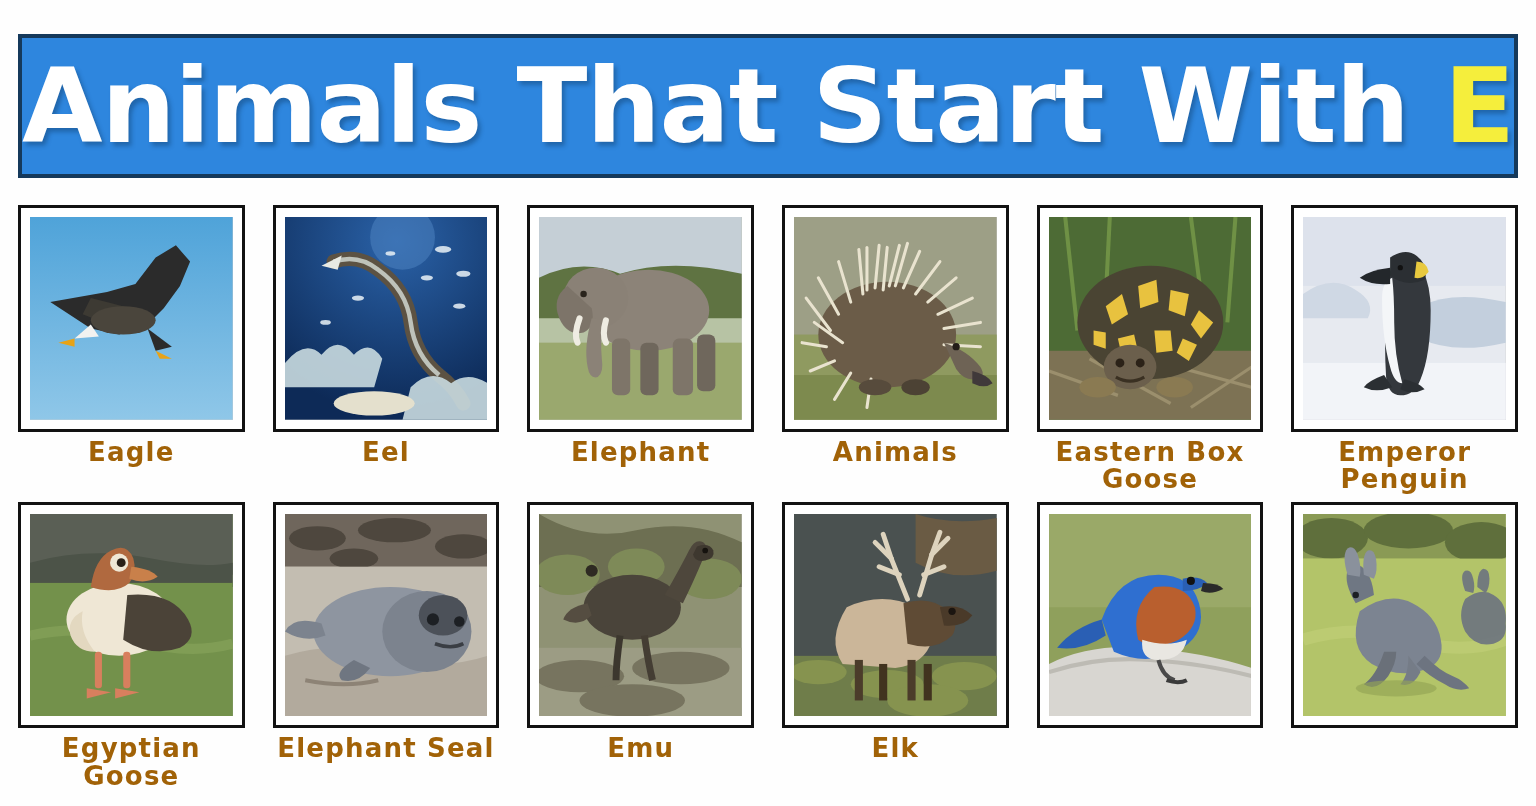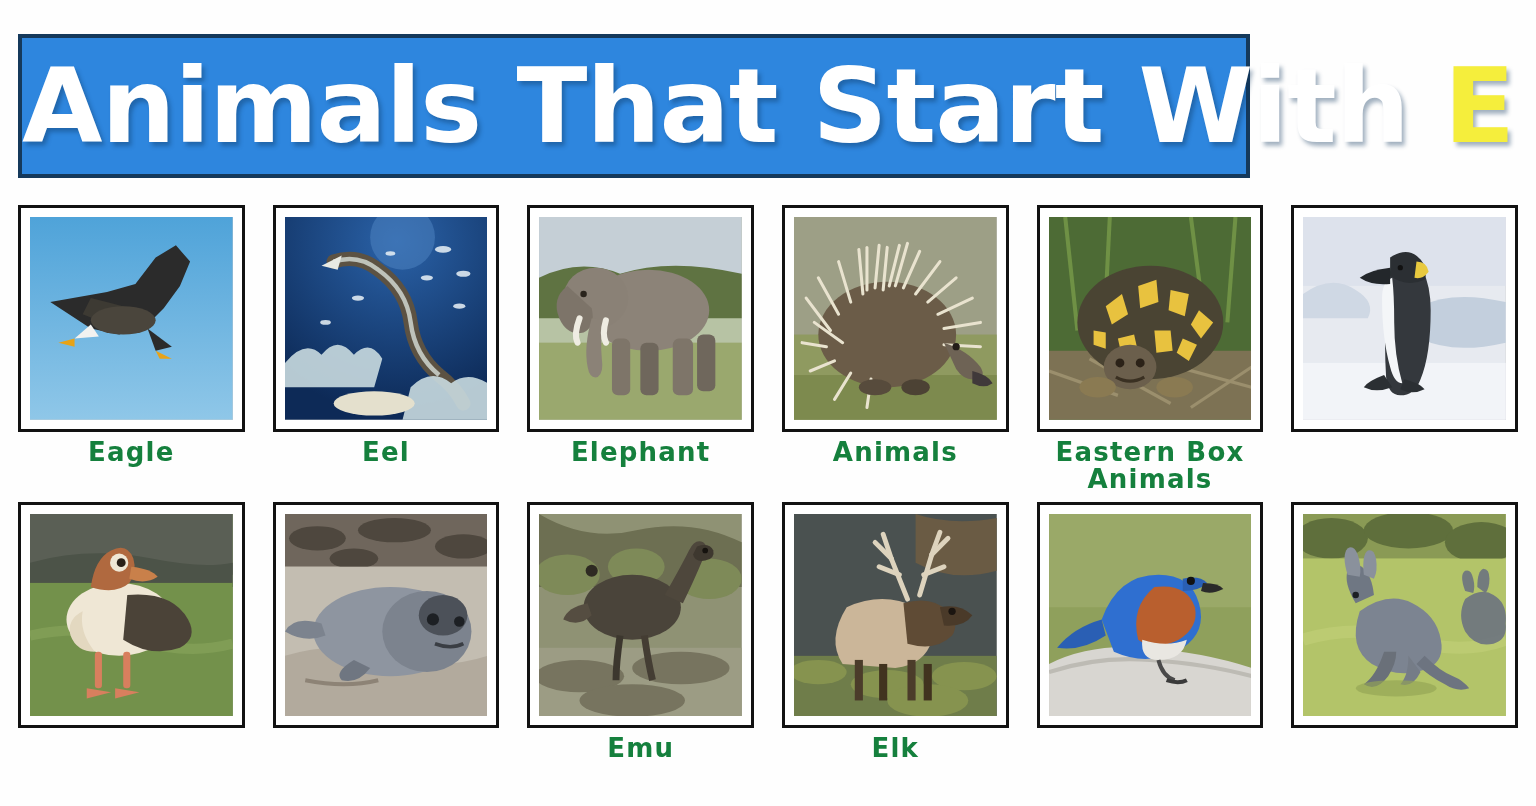--- a/index.html
+++ b/index.html
@@ -7,24 +7,24 @@
   body {
     background:#fefefe;
     font-family:"Liberation Sans", sans-serif;
     overflow:hidden;
   }
   .page { position:relative; width:1536px; height:806px; }
 
   
   .banner {
     position:absolute; left:18px; top:34px;
-    width:1232px; height:144px;
+    width:1500px; height:144px;
     background:#2e86de;
     border:4px solid #15395b;
-    display:flex; align-items:center; justify-content:flex-start;
+    display:flex; align-items:center; justify-content:flex-end;
   }
   .banner-title {
     font-size:104px;
     font-weight:bold;
     color:#ffffff;
     letter-spacing:-1px;
     line-height:1;
     white-space:nowrap;
     text-shadow:3px 4px 4px rgba(10,50,90,.38);
     font-family:"DejaVu Sans", sans-serif;
@@ -54,21 +54,21 @@
     position:relative;
     overflow:hidden;
     background:#cfcfcf;
   }
   .photo svg { display:block; width:100%; height:100%; }
 
   .caption {
     margin-top:7px;
     font-size:26px;
     font-weight:bold;
-    color:#15803d;
+    color:#a16207;
     text-align:center;
     letter-spacing:1.2px;
     line-height:1.06;
     font-family:"DejaVu Sans", sans-serif;
     white-space:pre-line;
   }
 </style>
 </head>
 <body>
 
@@ -238,21 +238,21 @@
             <ellipse cx="40" cy="74" rx="13" ry="11" fill="#6b5f4c"></ellipse>
             <circle cx="35" cy="72" r="2.2" fill="#2b2218"></circle>
             <circle cx="45" cy="72" r="2.2" fill="#2b2218"></circle>
             <path d="M33 79 q7 4 14 0" stroke="#3a3022" stroke-width="1.6" fill="none"></path>
             <ellipse cx="24" cy="84" rx="9" ry="5" fill="#8a7a52"></ellipse>
             <ellipse cx="62" cy="84" rx="9" ry="5" fill="#8a7a52"></ellipse>
           </svg>
         </div>
       </div>
       <div class="caption">Eastern Box
-Animals</div>
+Goose</div>
     </div>
 
     <div class="cell">
       <div class="card">
         <div class="photo">
           <svg viewBox="0 0 100 100" preserveAspectRatio="none">
             <rect width="100" height="100" fill="#e7eaf0"></rect>
             <rect width="100" height="34" fill="#dde2ec"></rect>
             <path d="M0 38 q14 -10 26 -2 q10 6 6 14 H0 Z" fill="#cfd8e4"></path>
             <path d="M58 44 q16 -8 42 -2 v20 q-26 6 -42 -2 Z" fill="#c3cfdd"></path>
@@ -261,20 +261,22 @@
             <path d="M44 30 q-5 2 -5 10 q0 20 4 34 q2 8 6 8 q-4 -14 -4 -30 q0 -14 -1 -22 Z" fill="#f4f6f8"></path>
             <path d="M43 20 q9 -6 15 1 q4 5 2 10 q-9 4 -17 -2 Z" fill="#2b2f33"></path>
             <path d="M56 22 q5 0 6 5 q-3 4 -7 3 Z" fill="#e8c93f"></path>
             <path d="M43 25 q-10 1 -15 5 q6 4 15 3 Z" fill="#23272b"></path>
             <circle cx="48" cy="25" r="1.3" fill="#111"></circle>
             <path d="M40 78 q-8 3 -10 6 q6 3 14 0 Z" fill="#2b2f33"></path>
             <path d="M50 80 q8 2 10 5 q-6 3 -12 0 Z" fill="#2b2f33"></path>
           </svg>
         </div>
       </div>
+      <div class="caption">Emperor
+Penguin</div>
     </div>
 
     <div class="cell">
       <div class="card">
         <div class="photo">
           <svg viewBox="0 0 100 100" preserveAspectRatio="none">
             <rect width="100" height="100" fill="#6d8a4a"></rect>
             <rect width="100" height="30" fill="#5a5f55"></rect>
             <path d="M0 24 q30 -8 60 -2 q25 5 40 2 v12 H0 Z" fill="#4c5348"></path>
             <rect y="34" width="100" height="66" fill="#73914b"></rect>
@@ -286,20 +288,22 @@
             <circle cx="44" cy="24" r="4.5" fill="#efe7d5"></circle>
             <circle cx="45" cy="24" r="2.2" fill="#2a2118"></circle>
             <path d="M50 26 q10 1 13 5 q-6 4 -14 1 Z" fill="#c9804a"></path>
             <rect x="32" y="68" width="3.5" height="18" rx="1.6" fill="#d87f5e"></rect>
             <rect x="46" y="68" width="3.5" height="18" rx="1.6" fill="#d87f5e"></rect>
             <path d="M28 86 l12 2 -12 3 Z" fill="#d87f5e"></path>
             <path d="M42 86 l12 2 -12 3 Z" fill="#d87f5e"></path>
           </svg>
         </div>
       </div>
+      <div class="caption">Egyptian
+Goose</div>
     </div>
 
     <div class="cell">
       <div class="card">
         <div class="photo">
           <svg viewBox="0 0 100 100" preserveAspectRatio="none">
             <rect width="100" height="100" fill="#b9b2a6"></rect>
             <rect width="100" height="26" fill="#6f665c"></rect>
             <g fill="#4e473e">
               <ellipse cx="16" cy="12" rx="14" ry="6"></ellipse>
@@ -314,20 +318,21 @@
             <ellipse cx="78" cy="50" rx="12" ry="10" fill="#4c5159"></ellipse>
             <circle cx="73" cy="52" r="3" fill="#1d2024"></circle>
             <circle cx="86" cy="53" r="2.6" fill="#1d2024"></circle>
             <path d="M74 64 q8 3 14 0" stroke="#3a3e44" stroke-width="1.8" fill="none"></path>
             <path d="M18 54 q-14 -4 -18 4 q10 6 20 2 Z" fill="#7c838e"></path>
             <path d="M34 72 q-10 6 -6 10 q8 2 14 -6 Z" fill="#6f7681"></path>
             <path d="M10 82 q20 4 36 0" stroke="#8d8376" stroke-width="2" fill="none"></path>
           </svg>
         </div>
       </div>
+      <div class="caption">Elephant Seal</div>
     </div>
 
     <div class="cell">
       <div class="card">
         <div class="photo">
           <svg viewBox="0 0 100 100" preserveAspectRatio="none">
             <rect width="100" height="100" fill="#8f9274"></rect>
             <path d="M0 0 q24 14 48 8 q28 -6 52 6 v22 H0 Z" fill="#6d6f52"></path>
             <g fill="#7e8a58">
               <ellipse cx="14" cy="30" rx="16" ry="10"></ellipse>

